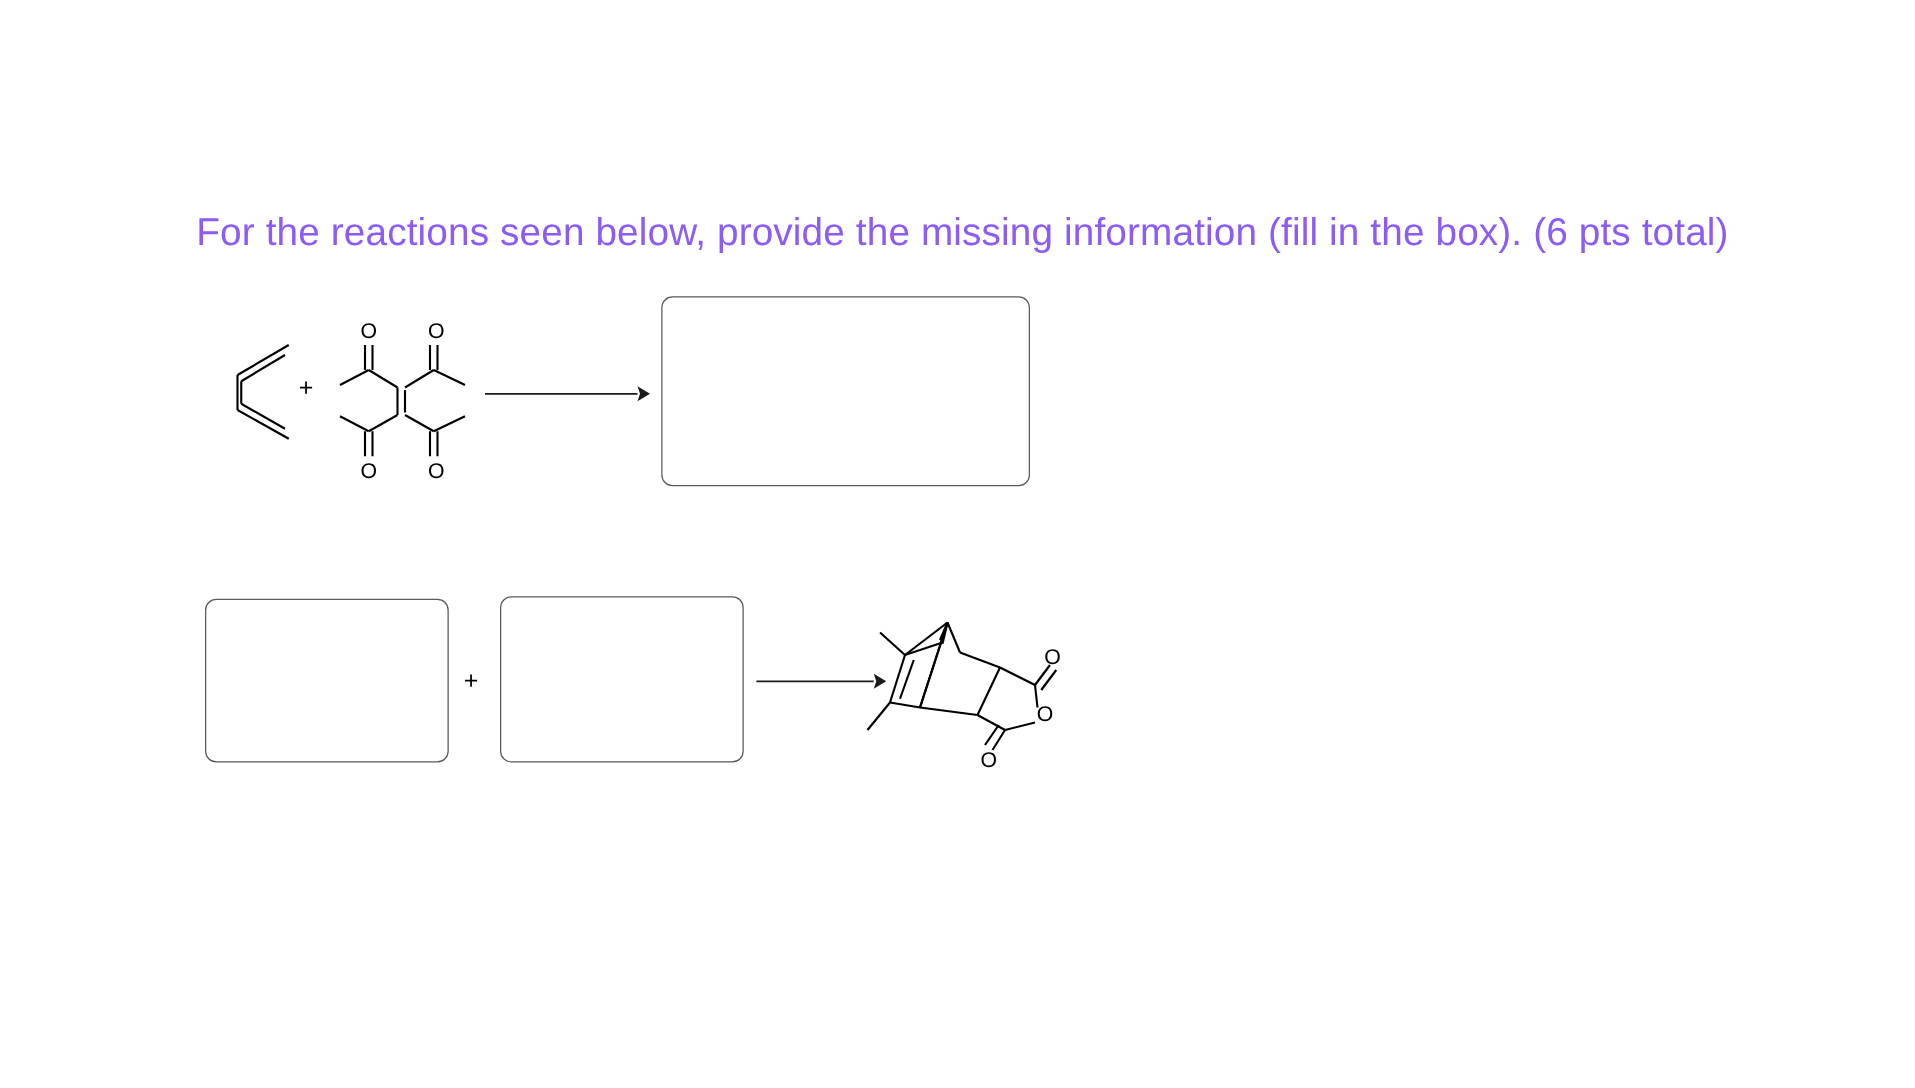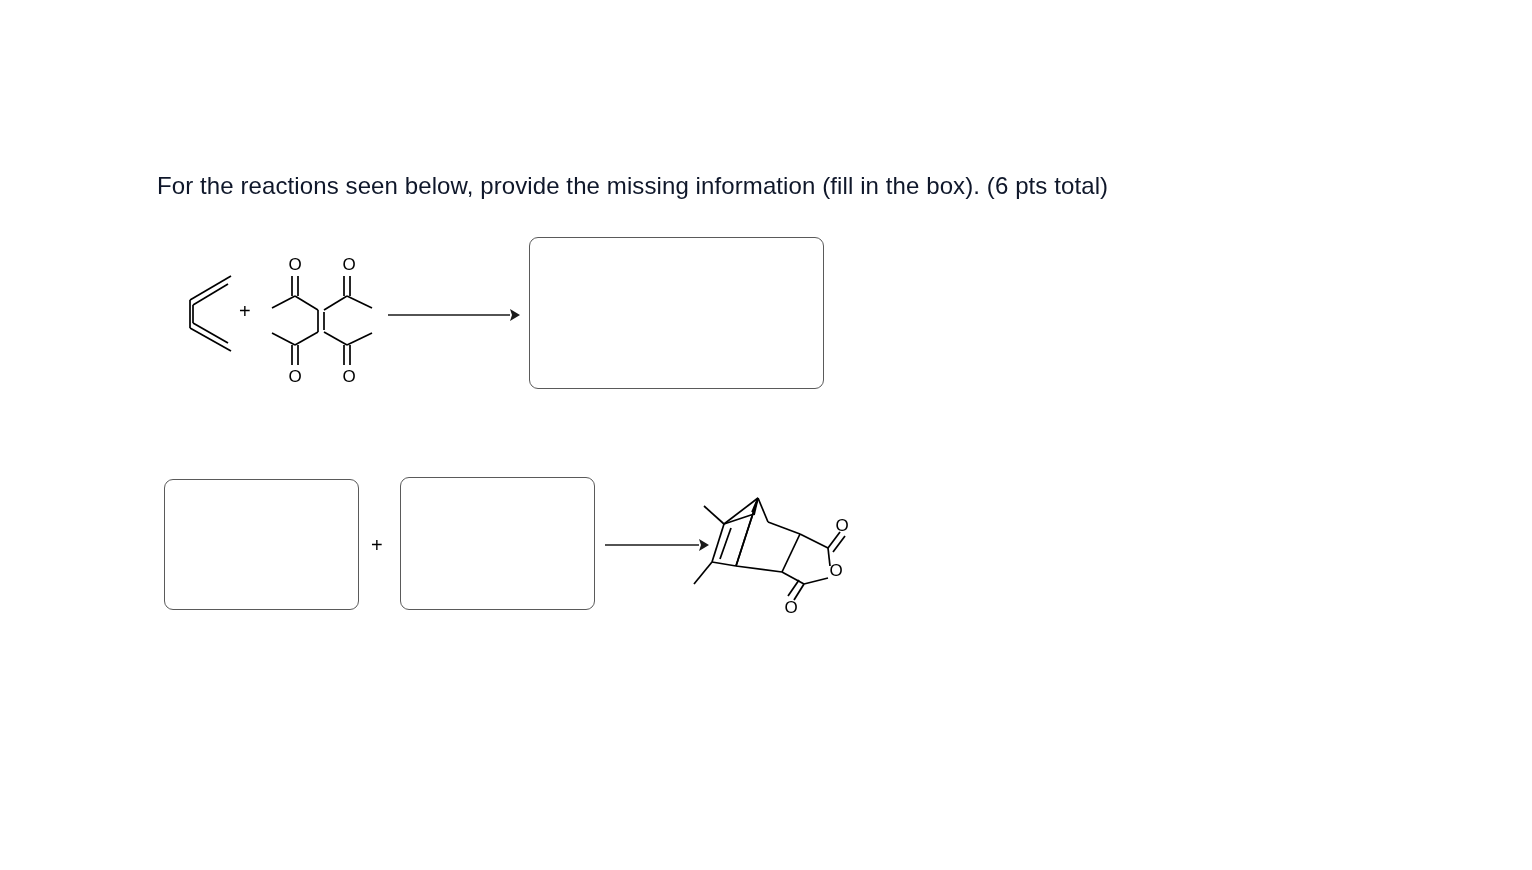--- a/index.html
+++ b/index.html
@@ -17,24 +17,24 @@
     overflow: hidden;
   }
   #page {
     position: absolute;
     inset: 0;
   }
   .prompt-text {
     position: absolute;
     left: 157px;
     top: 170px;
-    font-size: 24px;
+    font-size: 31px;
     line-height: 32px;
     letter-spacing: 0.1px;
-    color: #0f172a;
+    color: #8b5cf6;
     white-space: nowrap;
   }
   .answer-box {
     position: absolute;
     box-sizing: border-box;
     background: #ffffff;
     border: 1.3px solid #5a5a5a;
     border-radius: 9px;
   }
   #box-1 { left: 529px; top: 237px;  width: 295px; height: 152px; }

